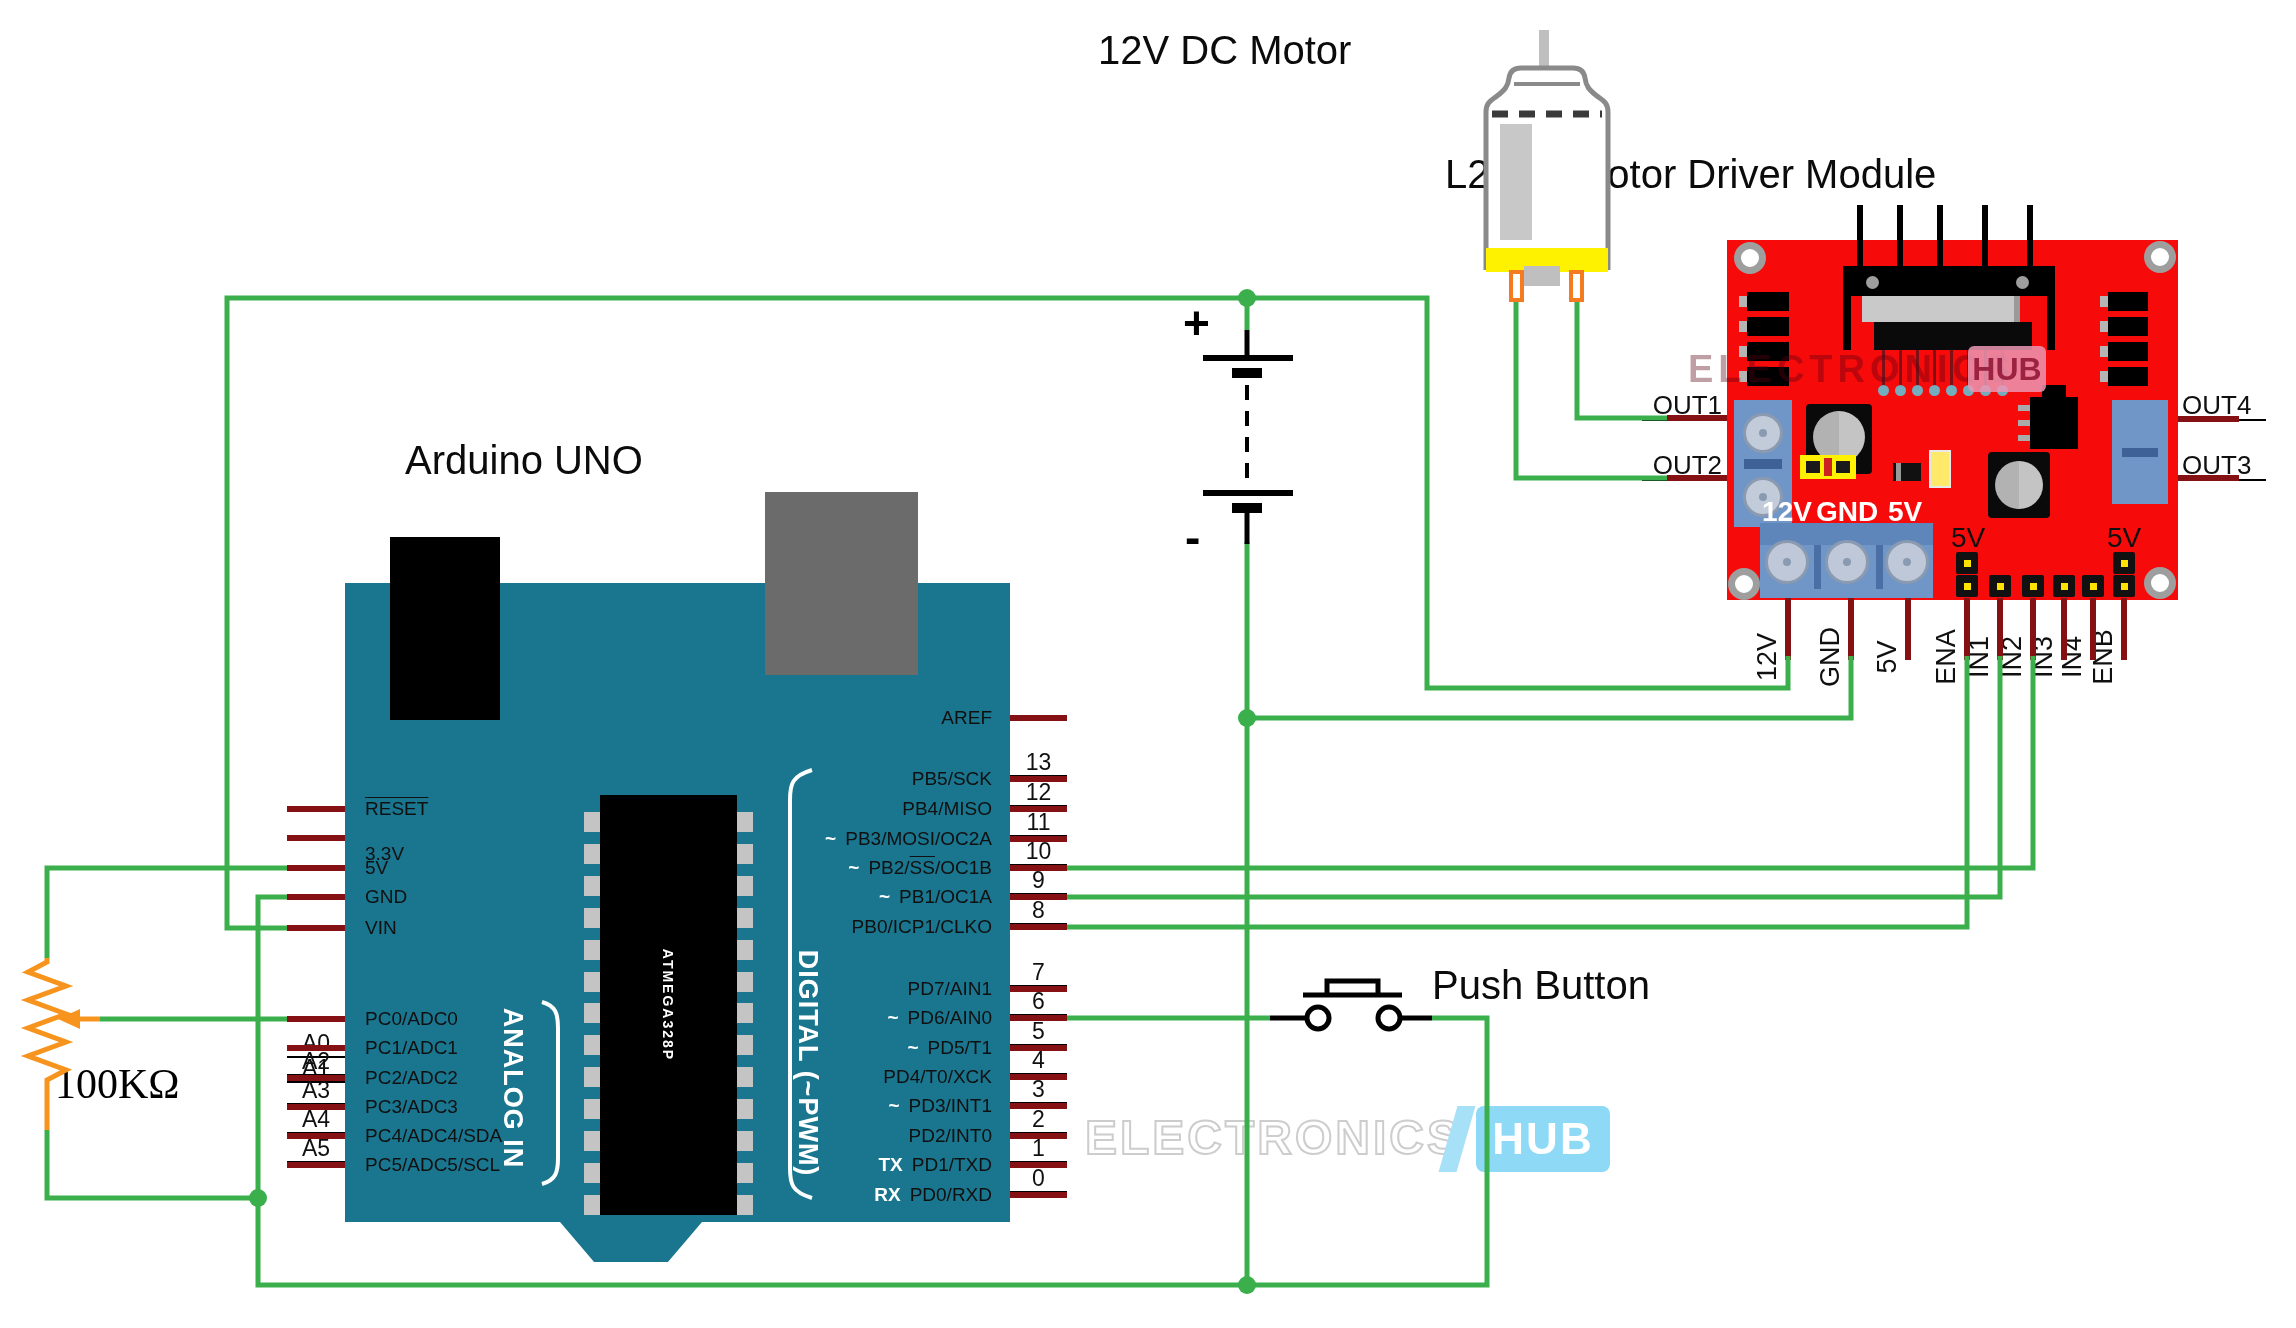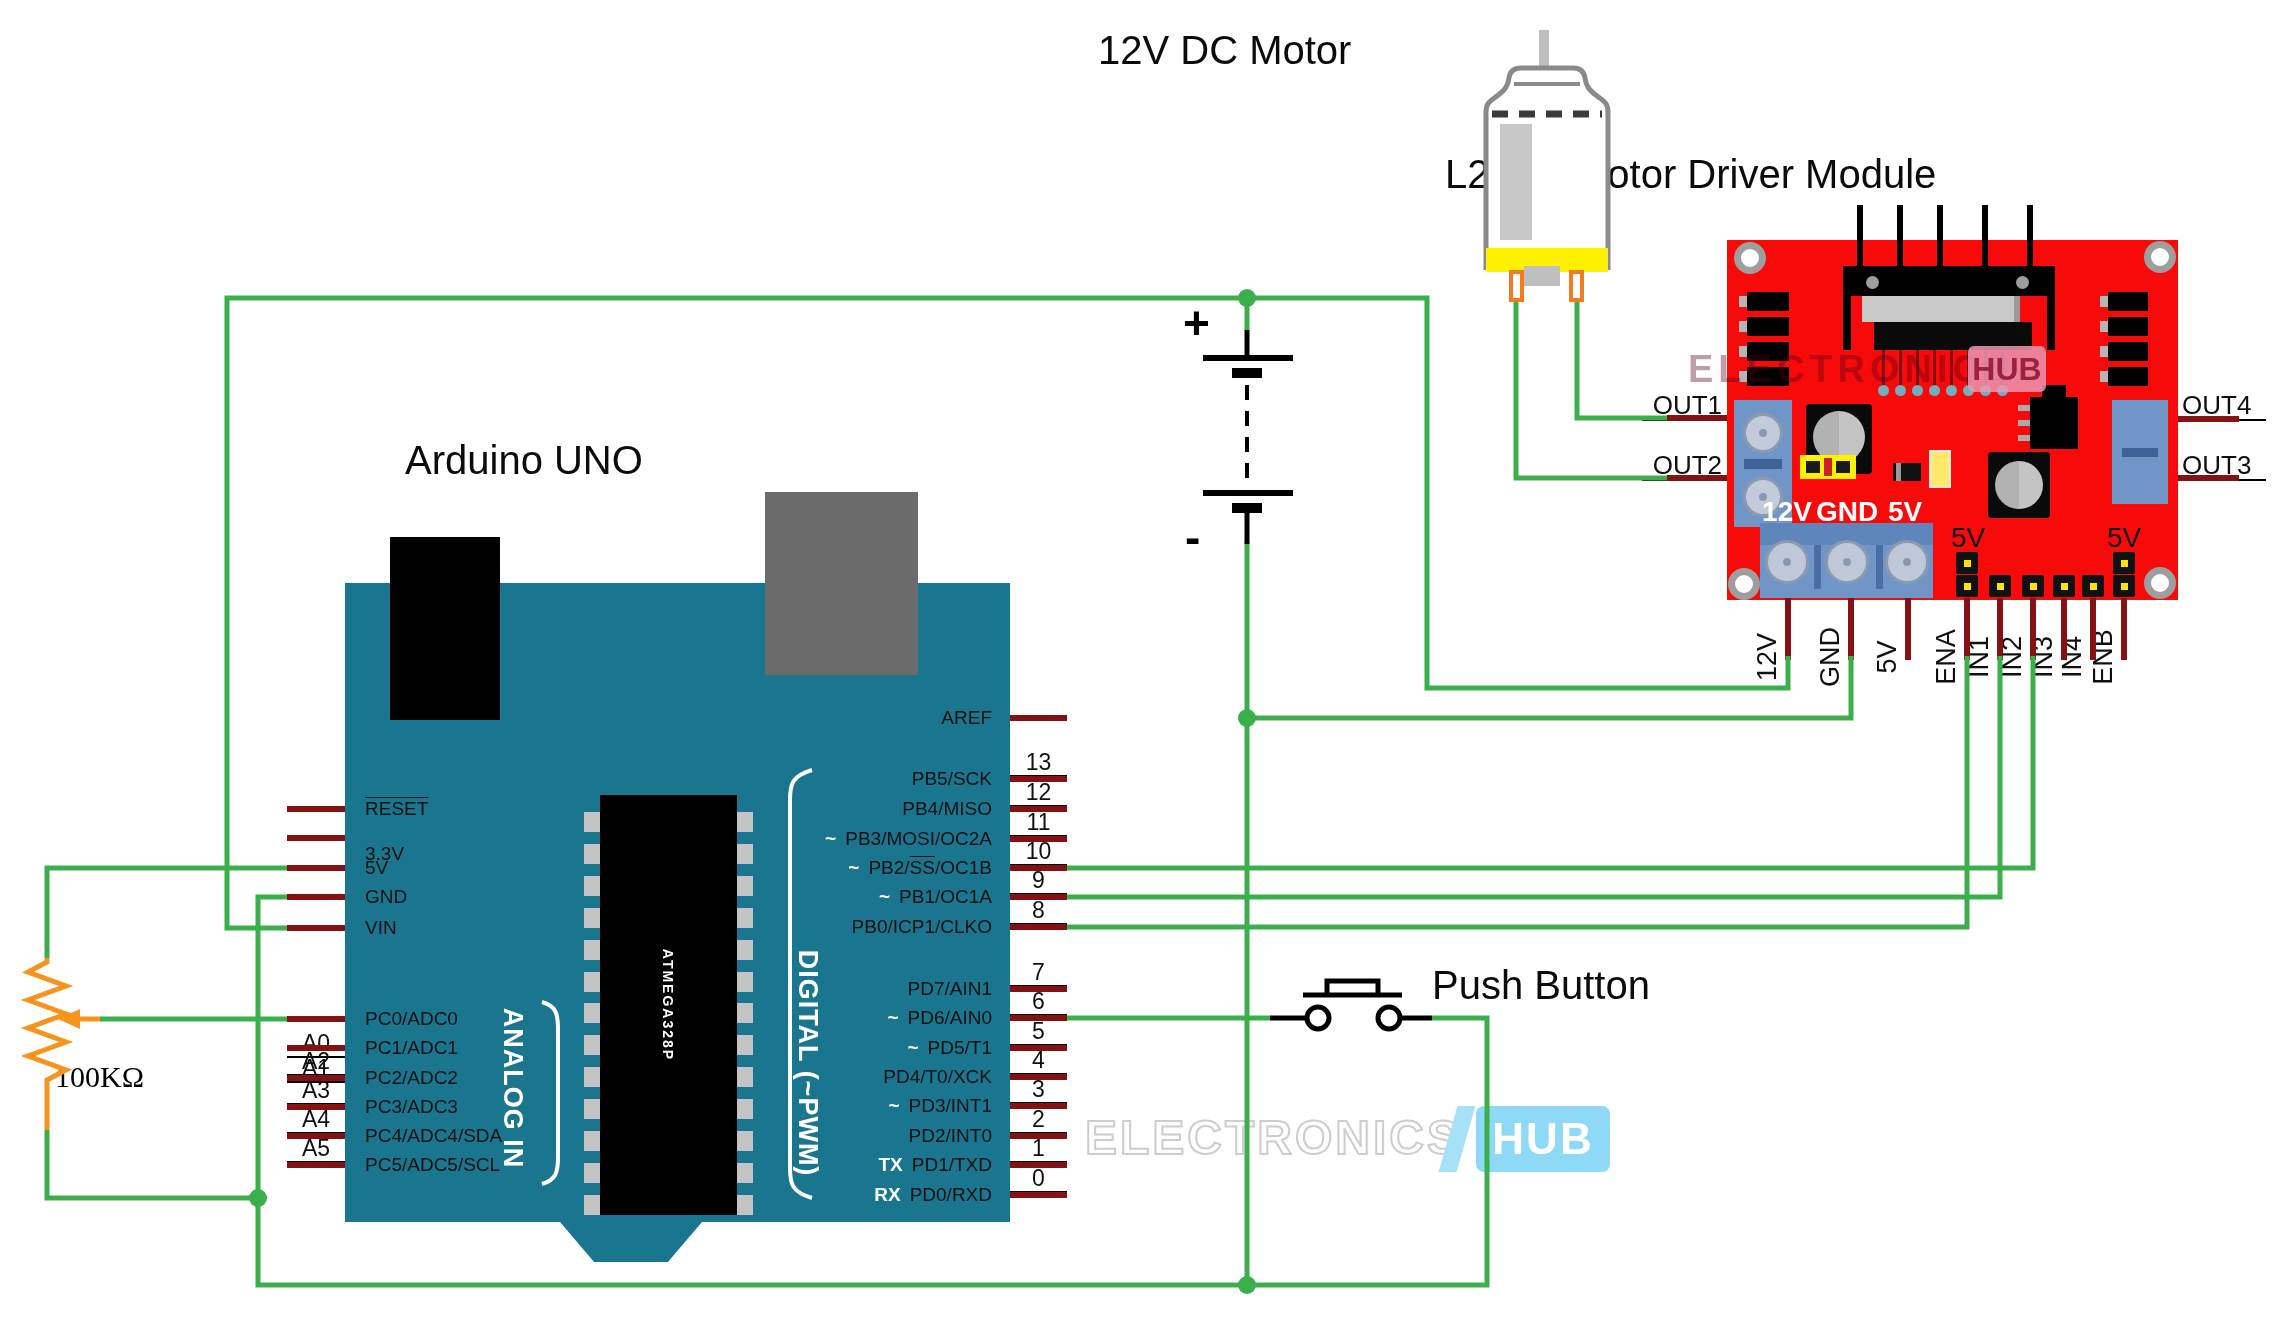--- a/index.html
+++ b/index.html
@@ -33,21 +33,21 @@
 </style>
 </head>
 <body>
 
 <div id="stage">
 
   <div class="abs title" style="left:405px;top:438px;">Arduino UNO</div>
   <div class="abs title" style="left:1098px;top:28px;">12V DC Motor</div>
   <div class="abs title" style="left:1445px;top:152px;">L298N Motor Driver Module</div>
   <div class="abs title" style="left:1432px;top:963px;">Push Button</div>
-  <div class="abs" style="left:55px;top:1060px;font-family:'Liberation Serif',serif;font-size:30px;color:#000;">100KΩ</div>
+  <div class="abs" style="left:55px;top:1060px;font-family:'Liberation Serif',serif;font-size:42px;color:#000;">100KΩ</div>
 
   <div class="abs sign" style="left:1183px;top:296px;">+</div>
   <div class="abs sign" style="left:1185px;top:510px;">-</div>
 
   <div class="abs" style="left:1085px;top:1110px;">
     <span class="wm-text">ELECTRONICS</span>
   </div>
   <div class="abs" style="left:1448px;top:1106px;width:18px;height:66px;background:#a7e1f8;transform:skewX(-16deg);"></div>
   <div class="abs wm-badge" style="left:1476px;top:1106px;width:134px;height:66px;">
     <span>HUB</span>

